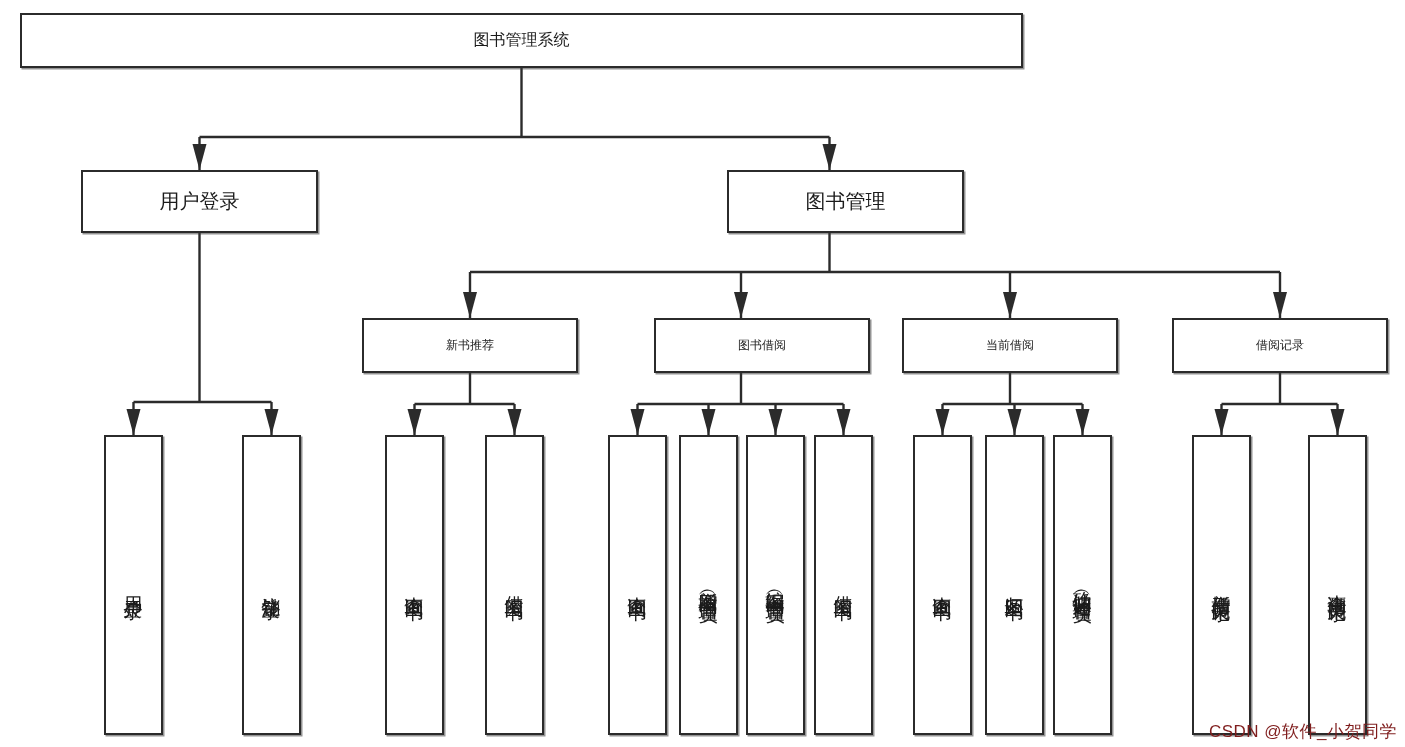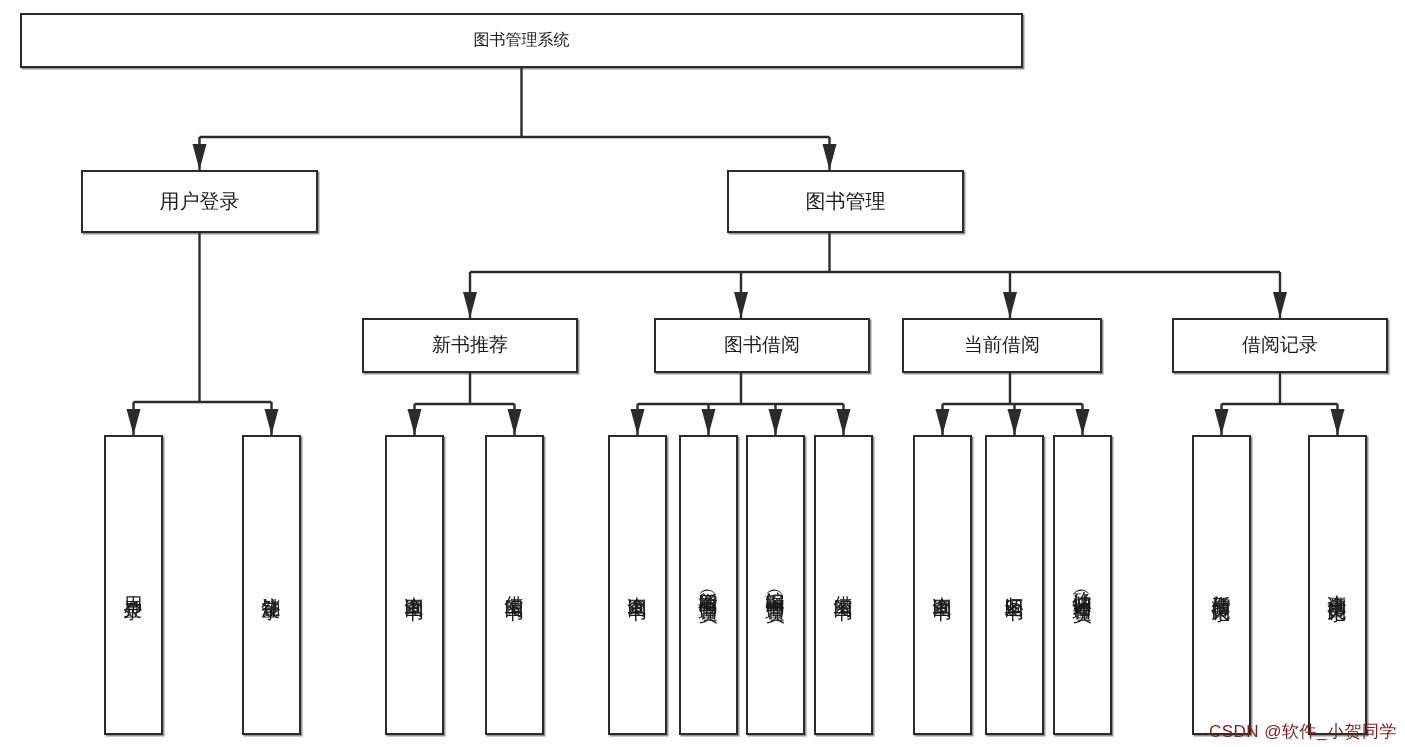--- a/index.html
+++ b/index.html
@@ -40,21 +40,21 @@
     text-align: center;
     z-index: 2;
   }
   .node .lbl {
     display: block;
     white-space: pre-line;
   }
   
   .node.h-root  { font-size: 16px; }
   .node.h-mid   { font-size: 20px; }
-  .node.h-sub   { font-size: 19px; }
+  .node.h-sub   { font-size: 12px; }
 
   
   .node.v-leaf {
     font-size: 19px;
     padding: 6px 0;
   }
   .node.v-leaf .lbl {
     writing-mode: vertical-rl;
     text-orientation: upright;
     letter-spacing: 2px;
@@ -143,21 +143,21 @@
       </div>
       <div class="node h-mid" style="left: 711px; top: 170px; width: 237px; height: 63px; margin-left: 16px;">
         <span class="lbl">图书管理</span>
       </div>
       <div class="node h-sub" style="left: 362px; top: 318px; width: 216px; height: 55px;">
         <span class="lbl">新书推荐</span>
       </div>
       <div class="node h-sub" style="left: 654px; top: 318px; width: 216px; height: 55px; align-items: center;">
         <span class="lbl">图书借阅</span>
       </div>
-      <div class="node h-sub" style="left: 902px; top: 318px; width: 200px; height: 55px;">
+      <div class="node h-sub" style="left: 902px; top: 318px; width: 216px; height: 55px;">
         <span class="lbl">当前借阅</span>
       </div>
       <div class="node h-sub" style="left: 1172px; top: 318px; width: 216px; height: 55px;">
         <span class="lbl">借阅记录</span>
       </div>
       <div class="node v-leaf" style="left: 104px; top: 435px; width: 59px; height: 300px;">
         <span class="lbl">用户登录</span>
       </div>
       <div class="node v-leaf" style="left: 242px; top: 435px; width: 59px; height: 300px;">
         <span class="lbl">注销登录</span>

